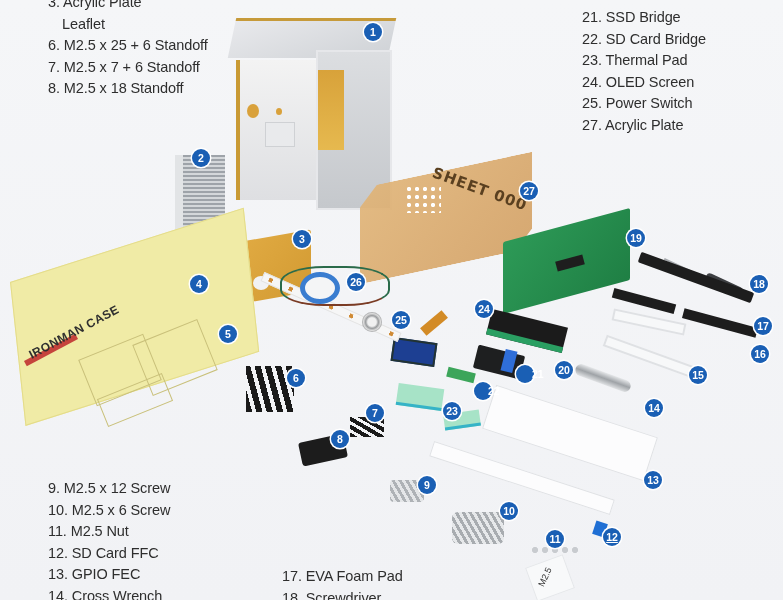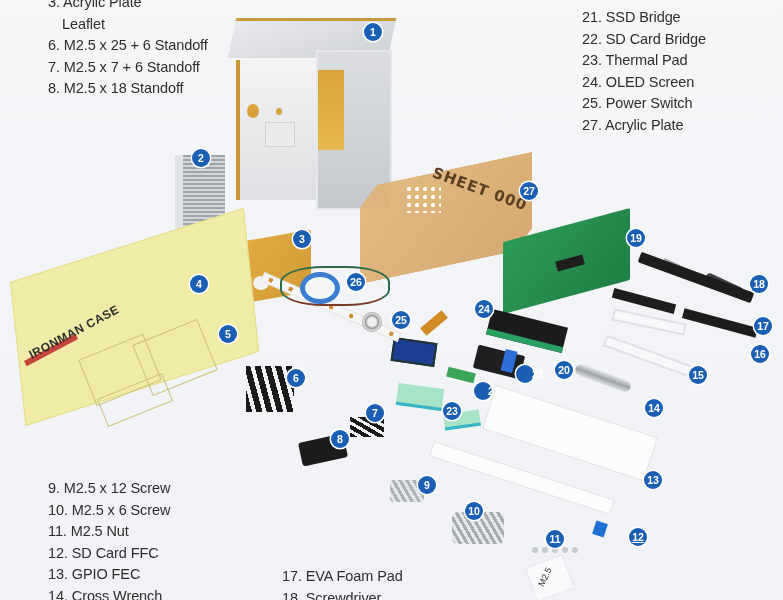--- a/index.html
+++ b/index.html
@@ -214,23 +214,23 @@
   <div id="badges">
     <div class="badge" style="left:364px;top:23px;">1</div>
     <div class="badge" style="left:192px;top:149px;">2</div>
     <div class="badge" style="left:293px;top:230px;">3</div>
     <div class="badge" style="left:190px;top:275px;">4</div>
     <div class="badge" style="left:219px;top:325px;">5</div>
     <div class="badge" style="left:287px;top:369px;">6</div>
     <div class="badge" style="left:366px;top:404px;">7</div>
     <div class="badge" style="left:331px;top:430px;">8</div>
     <div class="badge" style="left:418px;top:476px;">9</div>
-    <div class="badge" style="left:465px;top:502px;">10</div>
+    <div class="badge" style="left:500px;top:502px;">10</div>
     <div class="badge" style="left:546px;top:530px;">11</div>
-    <div class="badge" style="left:629px;top:528px;text-decoration:underline;">12</div>
+    <div class="badge" style="left:603px;top:528px;text-decoration:underline;">12</div>
     <div class="badge" style="left:644px;top:471px;">13</div>
     <div class="badge" style="left:645px;top:399px;">14</div>
     <div class="badge" style="left:689px;top:366px;">15</div>
     <div class="badge" style="left:751px;top:345px;">16</div>
     <div class="badge" style="left:754px;top:317px;">17</div>
     <div class="badge" style="left:750px;top:275px;">18</div>
     <div class="badge" style="left:627px;top:229px;">19</div>
     <div class="badge" style="left:555px;top:345px;margin-top:16px;">20</div>
     <div class="badge" style="left:516px;top:365px;padding-left:16px;">21</div>
     <div class="badge" style="left:474px;top:382px;padding-left:14px;">22</div>

